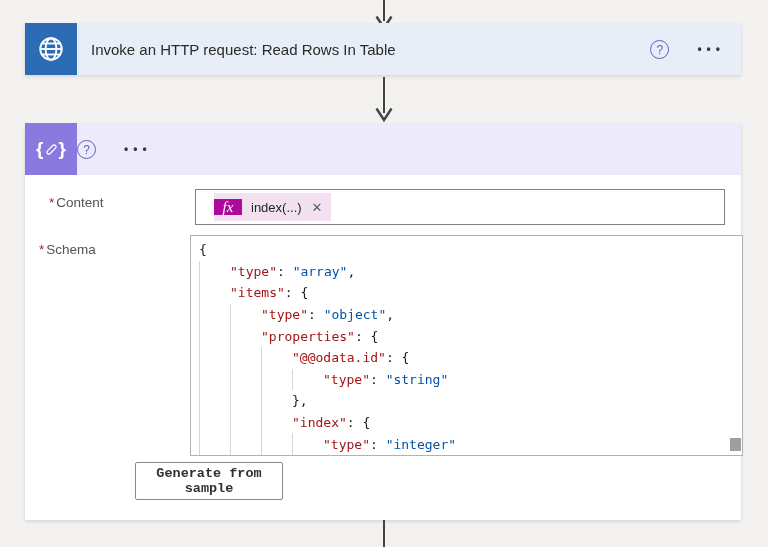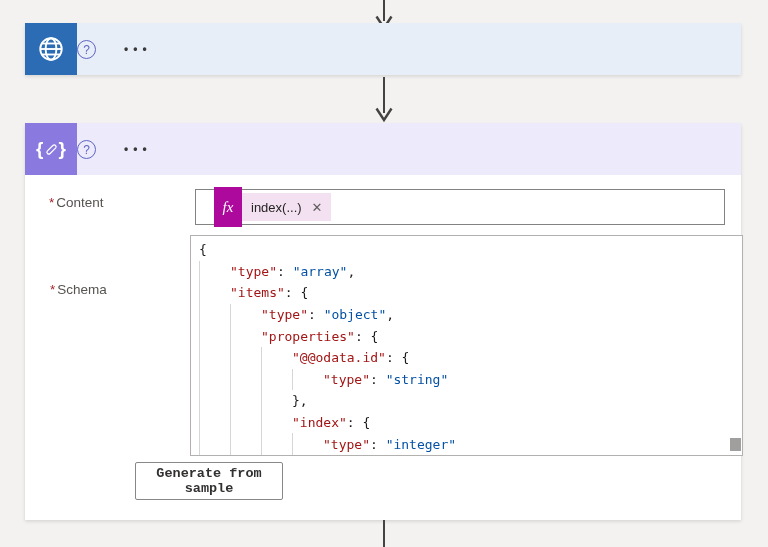--- a/index.html
+++ b/index.html
@@ -26,27 +26,27 @@
   .help-btn{flex:0 0 auto;width:19px;height:19px;border:1.4px solid #5f63c4;border-radius:50%;
     color:#5f63c4;font-size:12px;line-height:19px;text-align:center;margin-right:24px;cursor:pointer;
     box-sizing:border-box;background:transparent;padding:0;}
   .more-btn{flex:0 0 auto;margin-right:12px;color:#3b3a39;font-size:12px;font-weight:bold;
     letter-spacing:5px;background:none;border:none;cursor:pointer;padding:2px 4px;}
 
   
   .field-label{position:absolute;font-size:13.5px;color:#565350;}
   .req{color:#a4262c;margin-right:2px;}
   .content-label{left:24px;top:72px;}
-  .schema-label{left:25px;top:119px;margin-top:40px;}
+  .schema-label{left:14px;top:119px;}
 
   .content-field{position:absolute;left:170px;top:66px;width:530px;height:36px;background:#fff;
     border:1px solid #828282;box-sizing:border-box;}
   .token-pill{position:absolute;left:18px;top:3px;height:28px;display:inline-flex;align-items:center;
     background:#f3e0f1;cursor:pointer;}
-  .fx-box{width:28px;height:40px;background:#ad0a9d;color:#fff;display:flex;align-items:center;
+  .fx-box{width:28px;height:16px;background:#ad0a9d;color:#fff;display:flex;align-items:center;
     justify-content:center;font-family:"Liberation Serif",serif;font-style:italic;font-size:15px;}
   .token-text{margin:0 6px 0 9px;font-size:13px;color:#252423;}
   .token-close{font-size:13px;color:#605e5c;margin:0 9px 0 4px;cursor:pointer;}
 
   .schema-editor{position:absolute;left:165px;top:112px;width:553px;height:221px;background:#fff;
     border:1px solid #b3b1af;box-sizing:border-box;overflow:hidden;cursor:text;}
   .code-area{padding:3px 0 0 8px;font-family:"DejaVu Sans Mono","Liberation Mono",monospace;font-size:13px;}
   .code-line{display:flex;height:21.6px;align-items:center;}
   .indent{align-self:stretch;flex:0 0 auto;
     background-image:repeating-linear-gradient(to right,#d8d6d4 0,#d8d6d4 1px,transparent 1px,transparent 31px);}
@@ -79,20 +79,21 @@
     <div class="card-header">
       <div class="icon-tile tile-http">
         <svg width="30" height="30" viewBox="0 0 24 24" fill="none" stroke="#fff" stroke-width="1.5">
           <circle cx="12" cy="12" r="8.6"></circle>
           <ellipse cx="12" cy="12" rx="4.3" ry="8.6"></ellipse>
           <line x1="3.4" y1="12" x2="20.6" y2="12"></line>
           <line x1="4.6" y1="7.6" x2="19.4" y2="7.6"></line>
           <line x1="4.6" y1="16.4" x2="19.4" y2="16.4"></line>
         </svg>
       </div>
+      <div class="card-title">Invoke an HTTP request: Read Rows In Table</div>
       <button class="help-btn">?</button>
       <button class="more-btn">•••</button>
     </div>
   </div>
 
   <div class="flow-arrow" style="top:76px;height:47px;">
     <svg width="20" height="47" viewBox="0 0 20 47">
       <line x1="10" y1="1" x2="10" y2="37" stroke="#454341" stroke-width="2"></line>
       <path d="M2.5 32.5 L10 44 L17.5 32.5" fill="none" stroke="#454341" stroke-width="2.4"></path>
     </svg>

